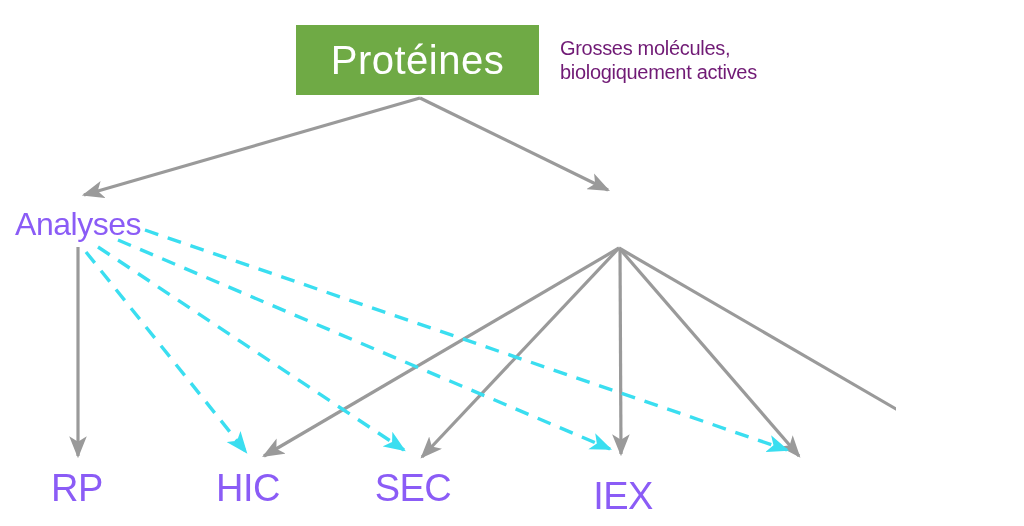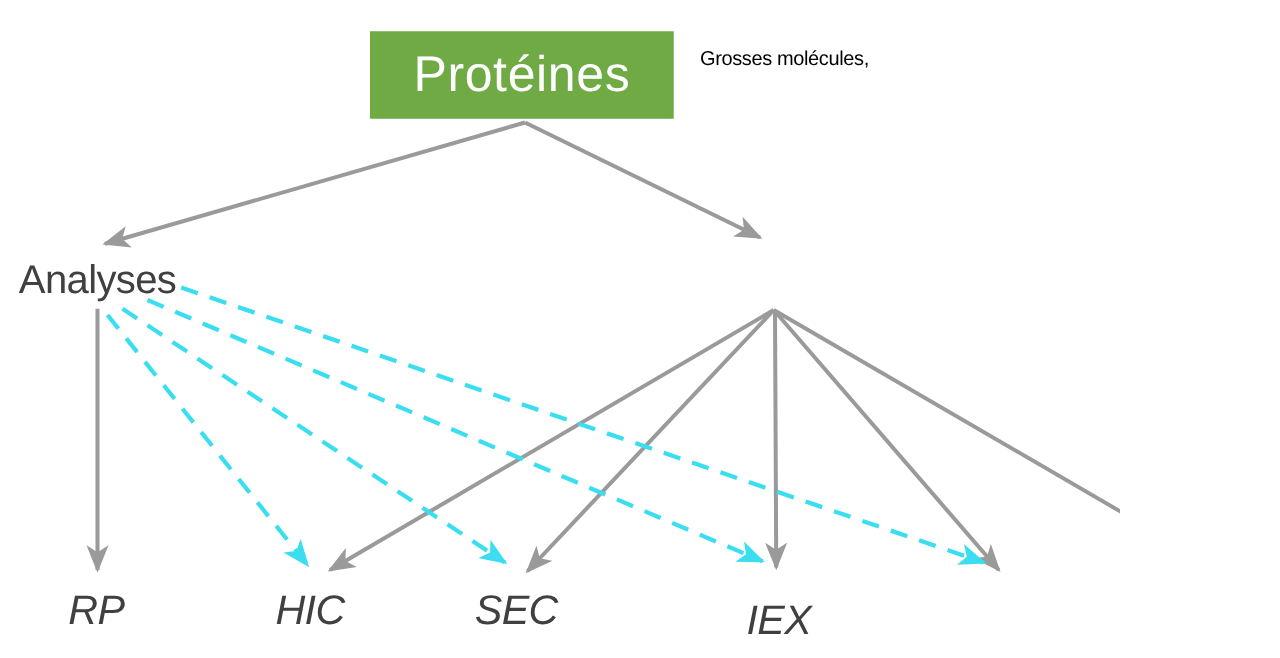--- a/index.html
+++ b/index.html
@@ -33,34 +33,34 @@
     color: #ffffff;
     font-size: 40px;
     line-height: 70px;
     text-align: center;
     letter-spacing: 0.5px;
   }
   .annotation {
     position: absolute;
     left: 560px;
     top: 36px;
-    color: #000000;
-    font-size: 16px;
+    color: #701a75;
+    font-size: 20px;
     line-height: 24px;
     letter-spacing: -0.3px;
   }
   .lbl {
     position: absolute;
     transform: translate(-50%, -50%);
-    color: #404040;
+    color: #8b5cf6;
     white-space: nowrap;
     letter-spacing: -0.5px;
   }
   .lvl2 { font-size: 32px; }
-  .leaf { font-size: 33px; font-style: italic; }
+  .leaf { font-size: 38px; }
   #lbl-analyses      { left: 78px;  top: 224px; }
   #lbl-purifications { left: 620px; top: 225px; }
   #lbl-rp    { left: 77px;  top: 488px; }
   #lbl-hic   { left: 248px; top: 488px; }
   #lbl-sec   { left: 413px; top: 488px; }
   #lbl-iex   { left: 623px; top: 496px; }
   #lbl-hilic { left: 808px; top: 488px; }
   #lbl-afc   { left: 976px; top: 488px; }
   .edge-solid  { fill: none; stroke-width: 3.2; }
   .edge-dashed { fill: none; stroke-width: 3.4; stroke-dasharray: 14 10; }
@@ -94,20 +94,21 @@
         <line x1="98" y1="247" x2="404" y2="450" class="edge-dashed" stroke="#3ADEF0" marker-end="url(#arrow-cyan)"></line>
         <line x1="118" y1="240" x2="610" y2="449" class="edge-dashed" stroke="#3ADEF0" marker-end="url(#arrow-cyan)"></line>
         <line x1="145" y1="230" x2="787" y2="450" class="edge-dashed" stroke="#3ADEF0" marker-end="url(#arrow-cyan)"></line>
       </g>
   </svg>
 
   <div class="root-box" id="root-box" style="background: rgb(111, 170, 69); color: rgb(255, 255, 255);">Protéines</div>
 
   <div class="annotation">
     <div>Grosses molécules,</div>
+    <div>biologiquement actives</div>
   </div>
 
   <div class="lbl lvl2" id="lbl-analyses">Analyses</div>
 
 
   <div class="lbl leaf" id="lbl-rp">RP</div>
 
   <div class="lbl leaf" id="lbl-sec">SEC</div>
 
   <div class="lbl leaf" id="lbl-hic">HIC</div>

